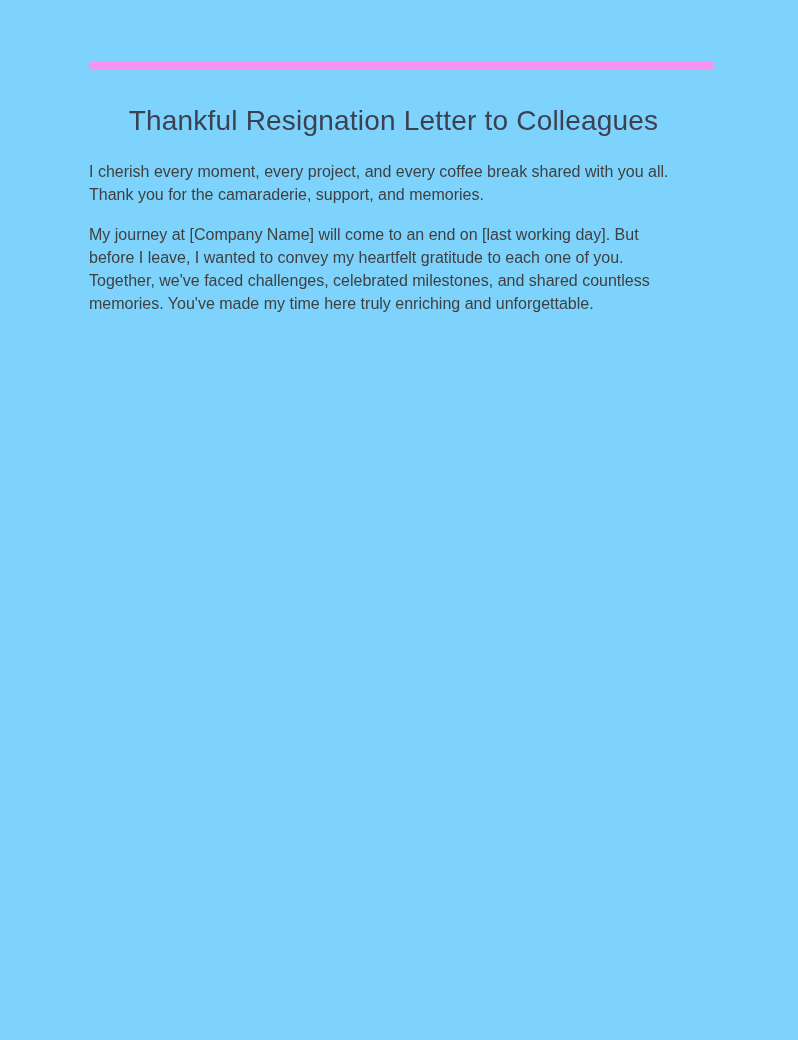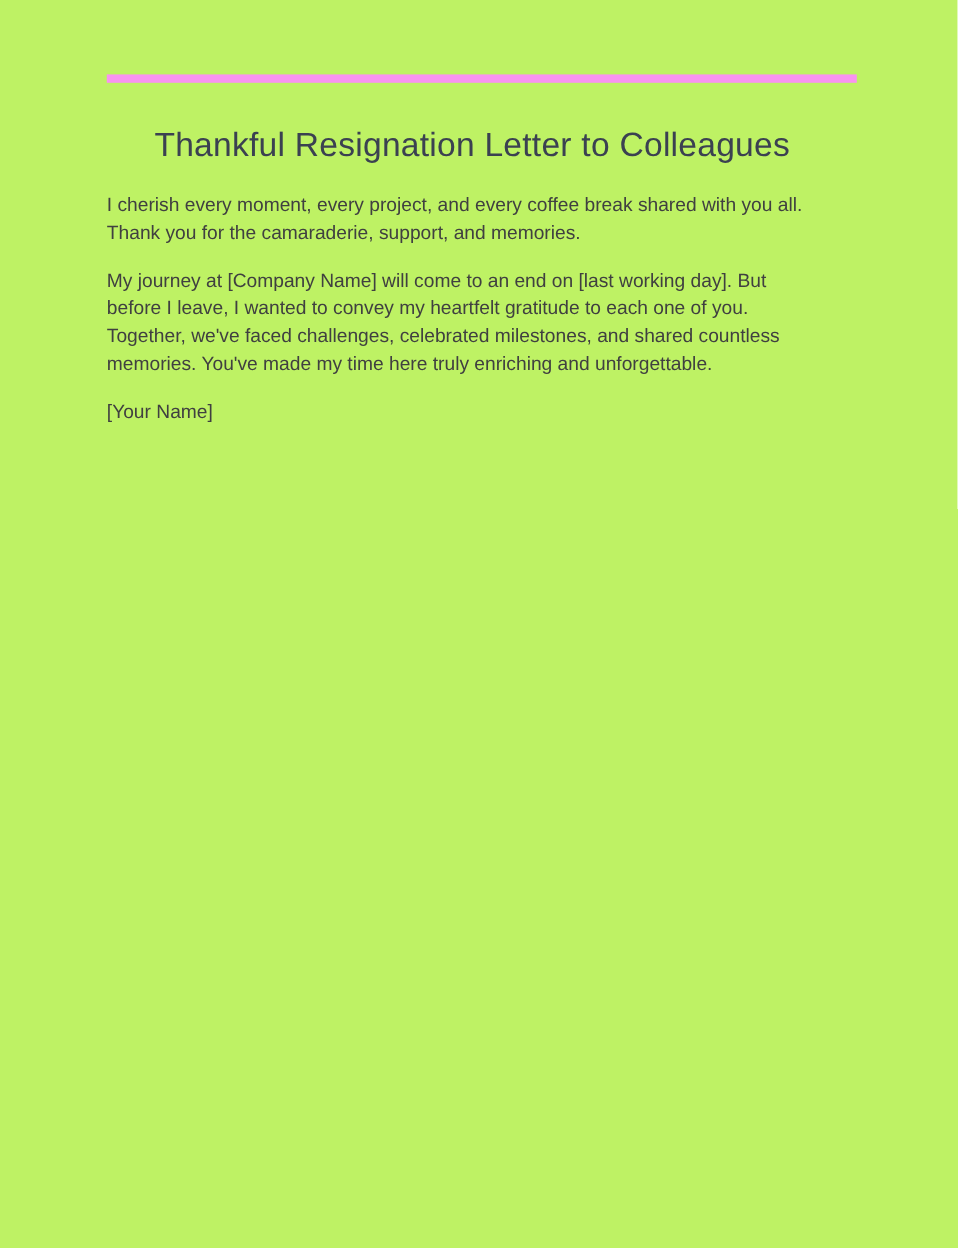--- a/index.html
+++ b/index.html
@@ -4,21 +4,21 @@
 <style>
   html, body {
     margin: 0;
     padding: 0;
     background: #ffffff;
   }
   .document {
     position: relative;
     width: 798px;
     height: 1040px;
-    background: #bef264;
+    background: #7dd3fc;
     overflow: hidden;
     font-family: "Liberation Sans", sans-serif;
   }
   .content {
     margin-left: 89px;
     width: 625px;
   }
   .divider-bar {
     margin-top: 62px;
     height: 7px;
@@ -53,16 +53,15 @@
   <div class="content">
     <div class="divider-bar"></div>
     <h1 class="letter-title">Thankful Resignation Letter to Colleagues</h1>
     <div class="letter-body">
       <p class="letter-paragraph">I cherish every moment, every project, and every coffee break shared with you all.
 Thank you for the camaraderie, support, and memories.</p>
       <p class="letter-paragraph">My journey at [Company Name] will come to an end on [last working day]. But
 before I leave, I wanted to convey my heartfelt gratitude to each one of you.
 Together, we've faced challenges, celebrated milestones, and shared countless
 memories. You've made my time here truly enriching and unforgettable.</p>
-      <p class="letter-paragraph">[Your Name]</p>
     </div>
   </div>
 </div>
 
 </body></html>

